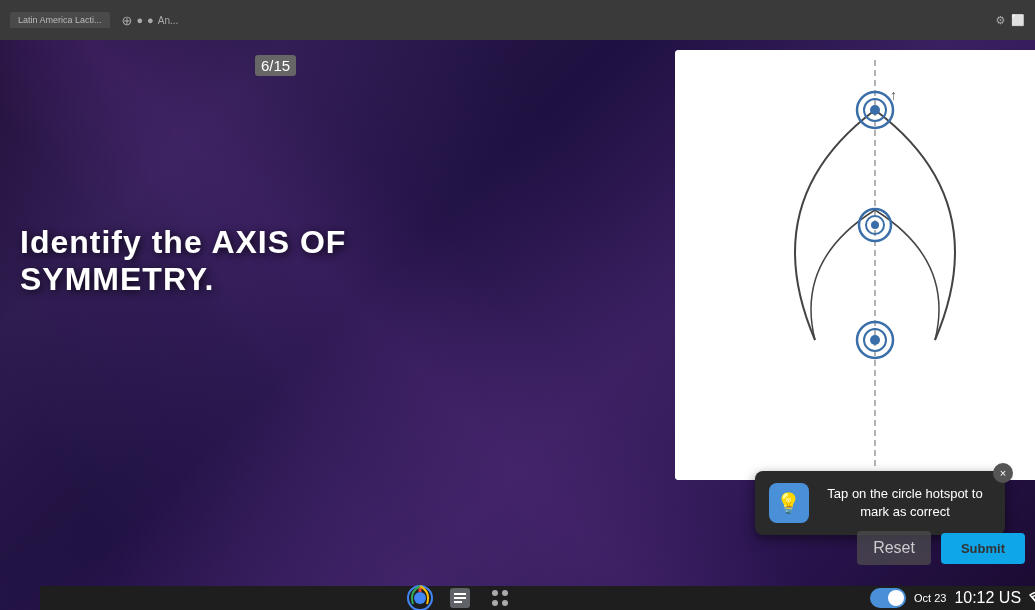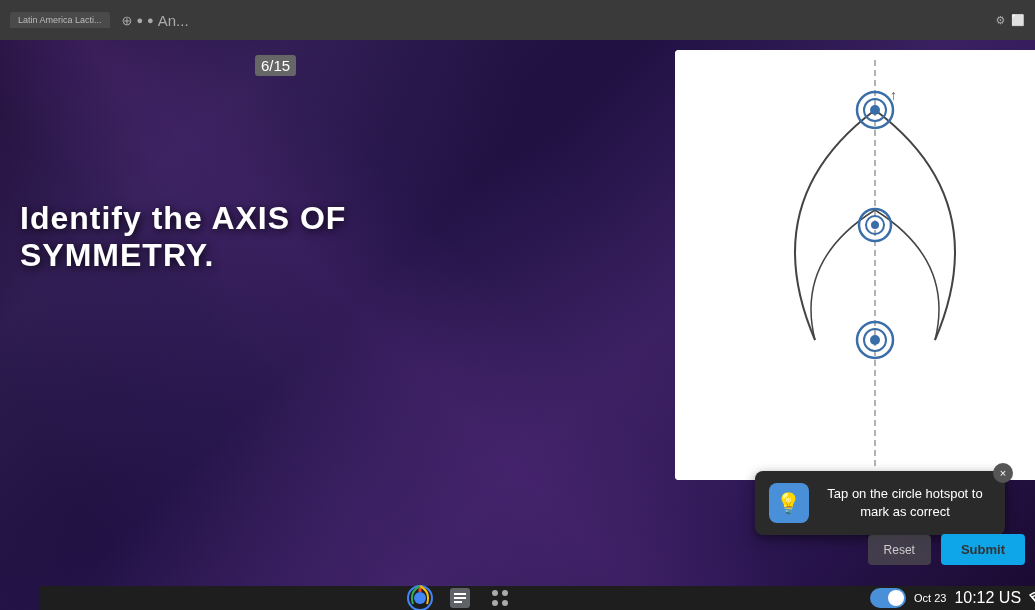--- a/index.html
+++ b/index.html
@@ -106,20 +106,21 @@
       z-index: 10;
       max-width: 500px;
     }
 
     #question-text {
       font-size: 32px;
       font-weight: bold;
       color: white;
       text-shadow: 2px 2px 8px rgba(0,0,0,0.8);
       letter-spacing: 1px;
+      margin-top: 24px;
     }
 
     
     #diagram-panel {
       position: absolute;
       top: 50px;
       right: 0;
       width: 360px;
       height: 430px;
       background: white;
@@ -191,21 +192,21 @@
       gap: 10px;
       z-index: 50;
     }
 
     #reset-btn {
       background: rgba(80,80,80,0.7);
       color: #ccc;
       border: none;
       padding: 8px 16px;
       border-radius: 4px;
-      font-size: 12px;
+      font-size: 16px;
       cursor: pointer;
     }
 
     #submit-btn {
       background: #0ea5e9;
       color: #333;
       border: none;
       padding: 8px 20px;
       border-radius: 4px;
       font-size: 13px;
@@ -304,21 +305,21 @@
 <div id="background"></div>
 
 <div id="chrome-bar">
   <div class="tab-item">
     <span>Latin America Lacti...</span>
   </div>
   <div style="display:flex;align-items:center;gap:4px;margin-left:4px;">
     <span style="color:#aaa;font-size:13px;">⊕</span>
     <span style="color:#aaa;font-size:11px;">●</span>
     <span style="color:#aaa;font-size:11px;">●</span>
-    <span style="color:#aaa;font-size:15px;">An...</span>
+    <span style="color:#aaa;font-size:10px;">An...</span>
   </div>
   <div id="chrome-icons">
     <span>⚙</span>
     <span>⬜</span>
   </div>
 </div>
 
 <div id="main-content">
 
   <div id="slide-counter">

